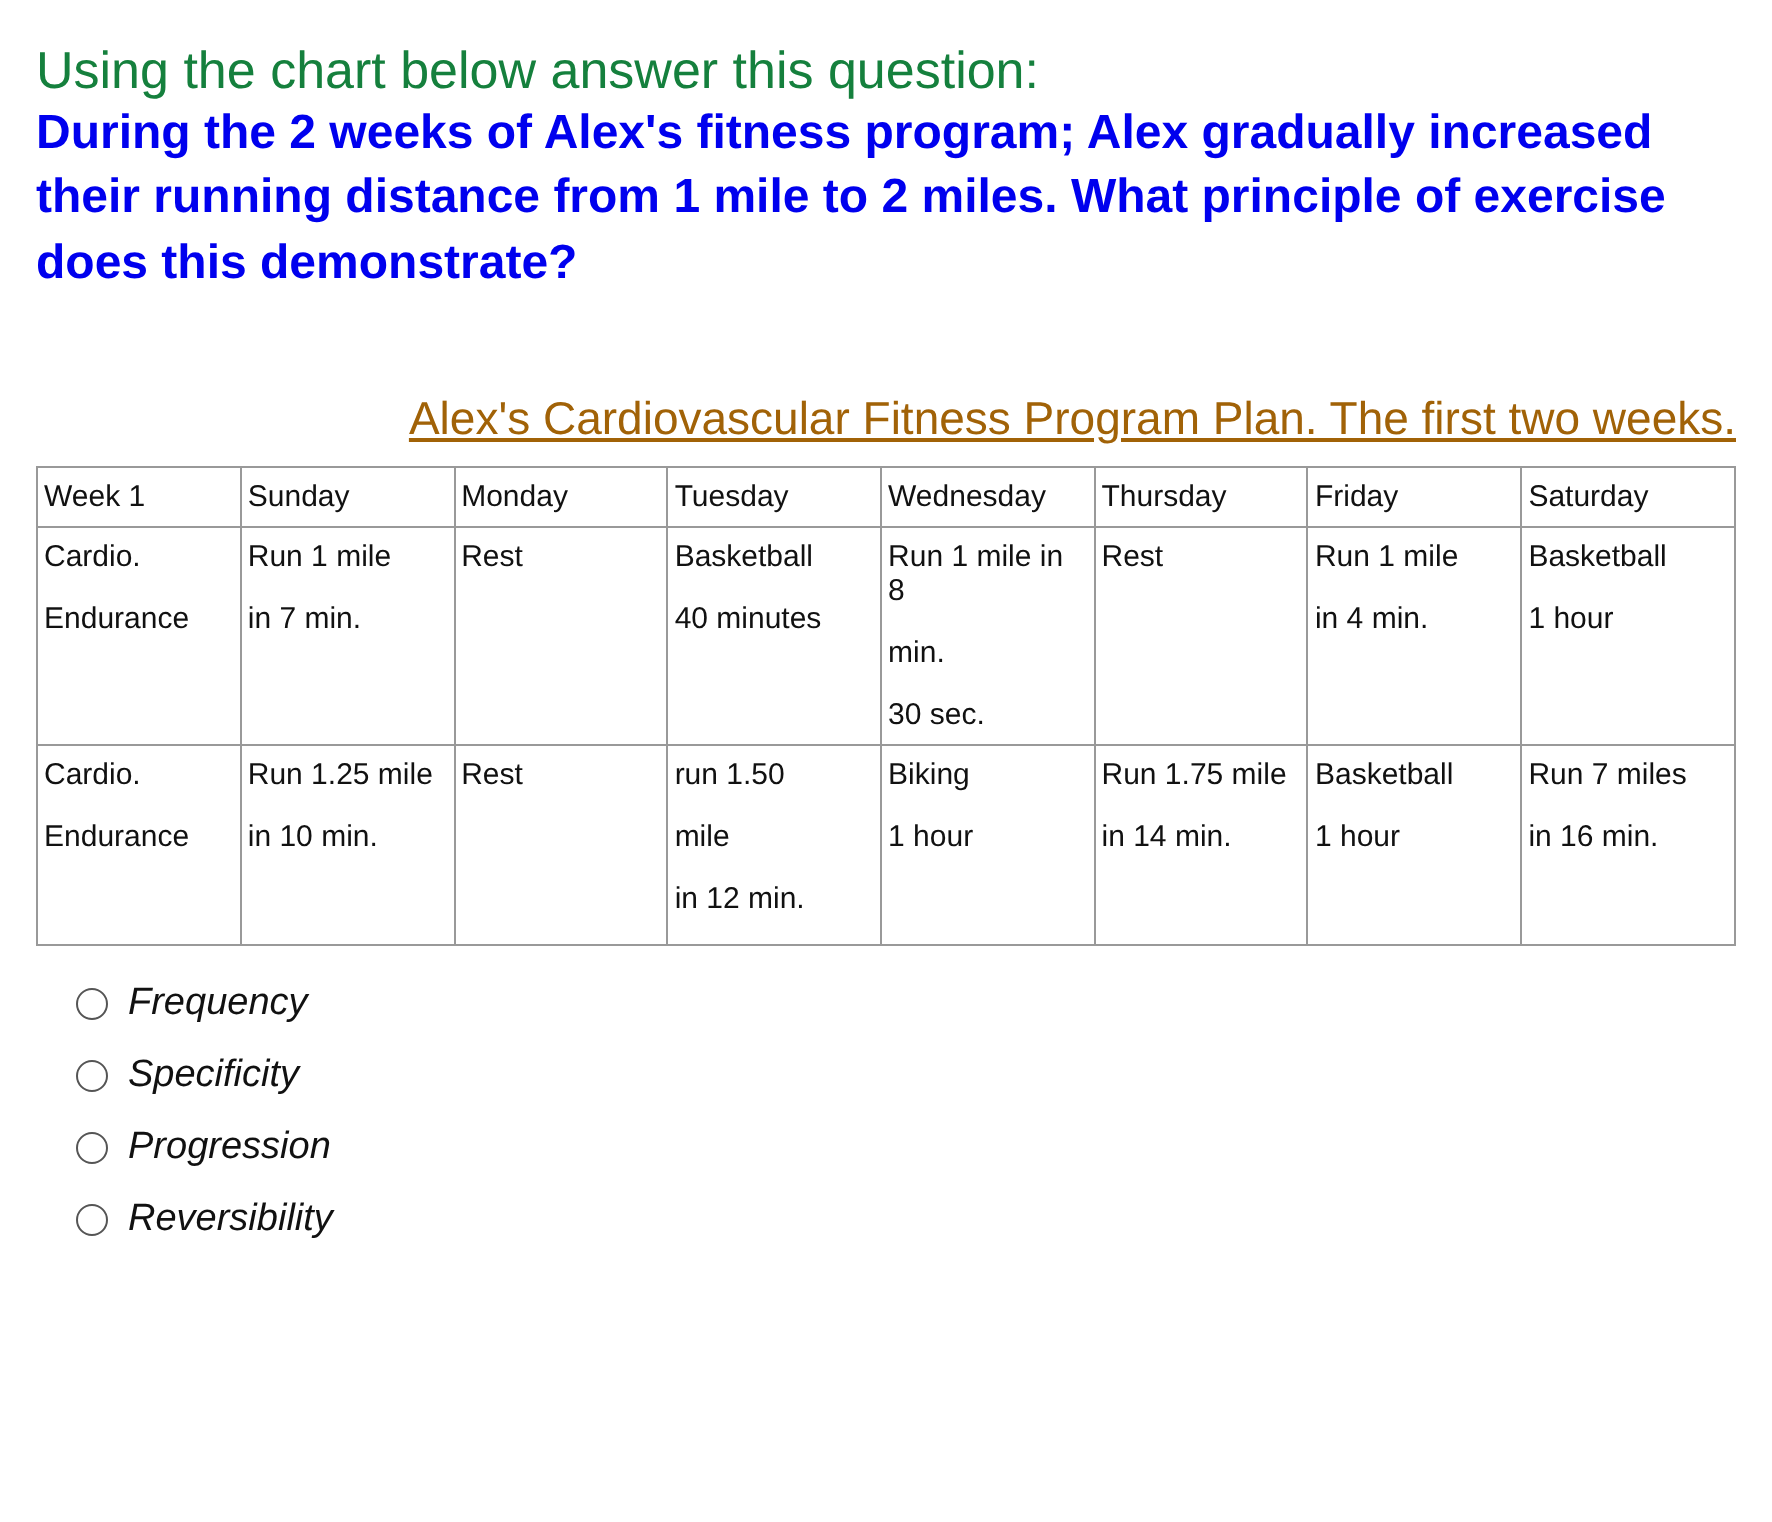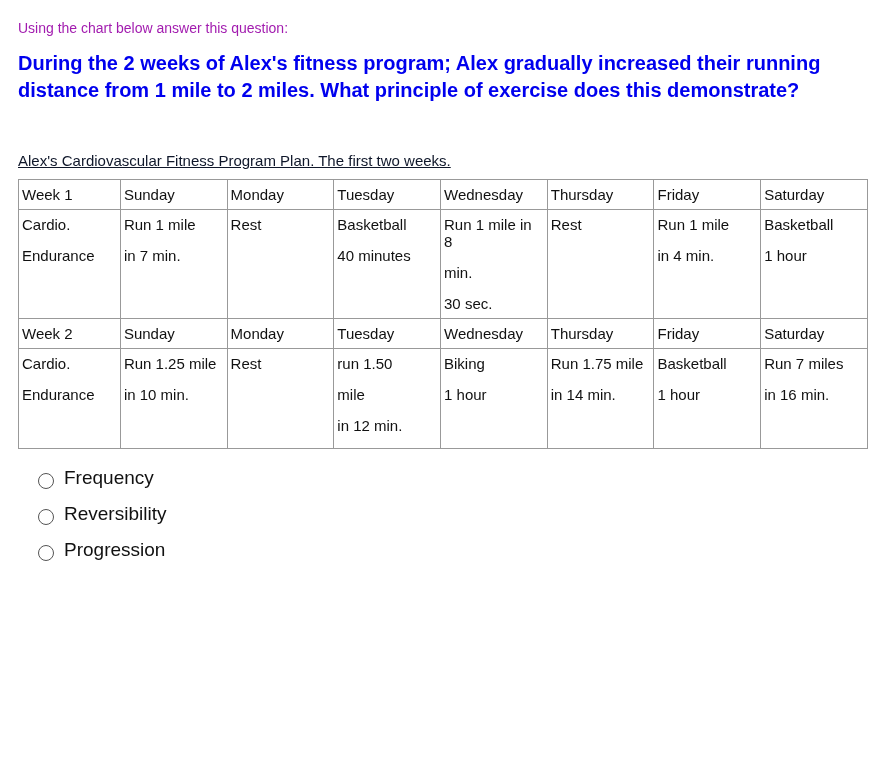--- a/index.html
+++ b/index.html
@@ -8,36 +8,36 @@
       padding: 0;
     }
     body {
       font-family: Arial, Helvetica, sans-serif;
       background: #fff;
       padding: 20px 18px;
       width: 886px;
       color: #000;
     }
     .intro {
-      font-size: 14px;
-      color: #a21caf;
-      margin-bottom: 14px;
+      font-size: 26px;
+      color: #15803d;
     }
     .question {
-      font-size: 20px;
+      font-size: 24px;
       font-weight: bold;
       color: #0000ee;
       line-height: 1.35;
       margin-bottom: 48px;
     }
     .chart-title {
-      font-size: 15px;
+      font-size: 23px;
       text-decoration: underline;
-      color: #0f172a;
+      color: #a16207;
       margin-bottom: 10px;
+      text-align: right;
     }
     table {
       border-collapse: collapse;
       width: 100%;
       margin-bottom: 18px;
       table-layout: fixed;
     }
     td {
       border: 1px solid #999;
       padding: 6px 3px 6px 3px;
@@ -53,23 +53,24 @@
       height: 100px;
     }
     .col-label {
       width: 12%;
     }
     .options {
       padding-left: 20px;
     }
     .option {
       display: flex;
-      align-items: flex-end;
+      align-items: center;
       margin-bottom: 14px;
       cursor: pointer;
+      font-style: italic;
     }
     .radio {
       width: 16px;
       height: 16px;
       border: 1.5px solid #555;
       border-radius: 50%;
       margin-right: 10px;
       flex-shrink: 0;
     }
     .option-label {
@@ -127,30 +128,20 @@
     <td class="tall">
       <div class="cell-line">Run 1 mile</div>
       <div class="cell-line">in 4 min.</div>
     </td>
     <td class="tall">
       <div class="cell-line">Basketball</div>
       <div class="cell-line">1 hour</div>
     </td>
   </tr>
   <tr>
-    <td class="col-label">Week 2</td>
-    <td>Sunday</td>
-    <td>Monday</td>
-    <td>Tuesday</td>
-    <td>Wednesday</td>
-    <td>Thursday</td>
-    <td>Friday</td>
-    <td>Saturday</td>
-  </tr>
-  <tr>
     <td class="tall2">
       <div class="cell-line">Cardio.</div>
       <div class="cell-line">Endurance</div>
     </td>
     <td class="tall2">
       <div class="cell-line">Run 1.25 mile</div>
       <div class="cell-line">in 10 min.</div>
     </td>
     <td class="tall2">Rest</td>
     <td class="tall2">
@@ -178,19 +169,23 @@
 </tbody>
   </table>
 
 <div class="options">
   <div class="option">
     <span class="radio"></span>
     <span class="option-label">Frequency</span>
   </div>
   <div class="option">
     <span class="radio"></span>
-    <span class="option-label">Reversibility</span>
+    <span class="option-label">Specificity</span>
   </div>
   <div class="option">
     <span class="radio"></span>
     <span class="option-label">Progression</span>
   </div>
+  <div class="option">
+    <span class="radio"></span>
+    <span class="option-label">Reversibility</span>
+  </div>
 </div>
 
 </body></html>

